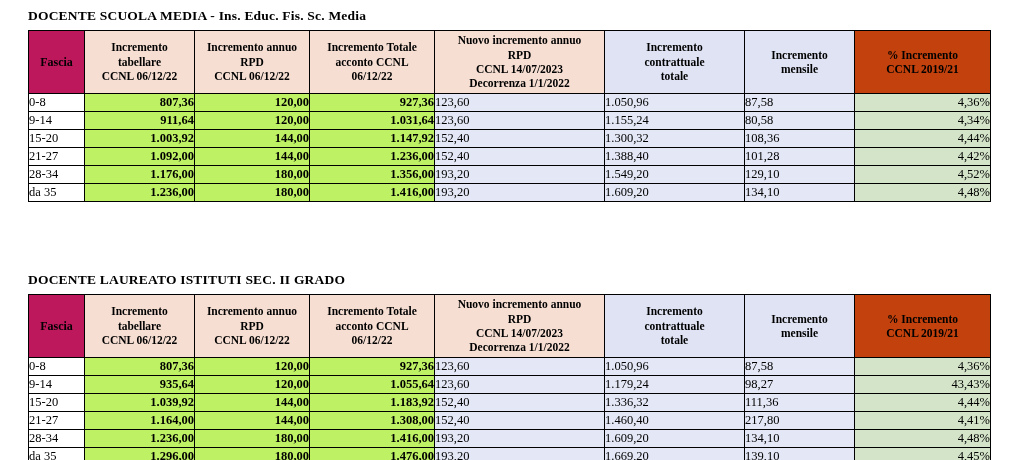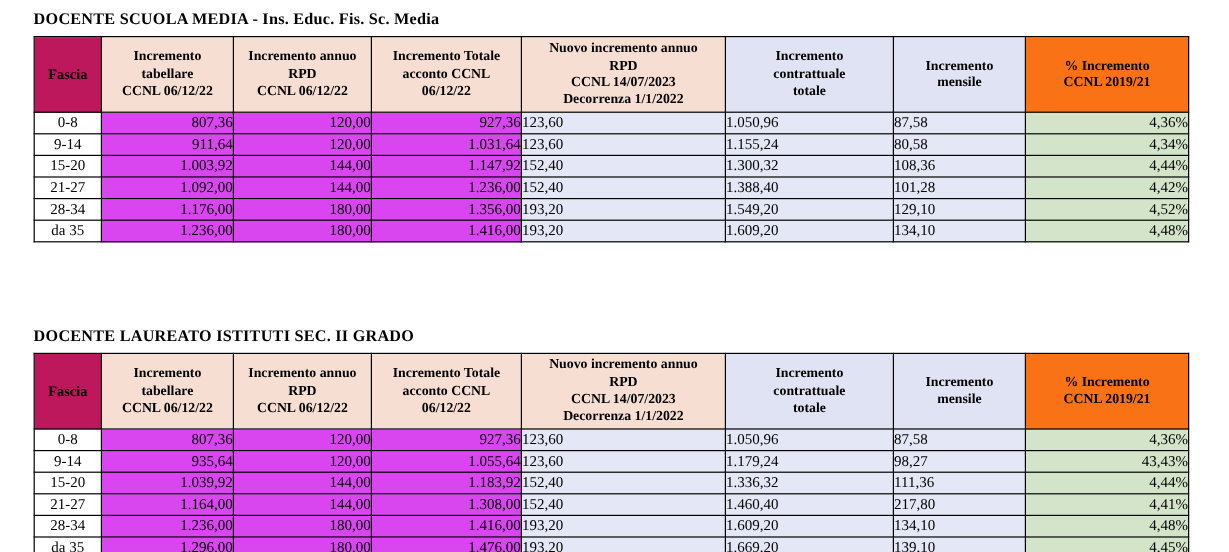--- a/index.html
+++ b/index.html
@@ -54,31 +54,31 @@
     font-weight: bold;
     text-align: center;
     font-size: 11.5px;
     line-height: 1.25;
     padding: 5px 3px;
     height: 62px;
   }
   th.h-fascia   { background: #be185d; font-size: 12px; }
   th.h-peach    { background: #f6ded2; }
   th.h-blue     { background: #dfe3f3; }
-  th.h-green    { background: #f97316; }
+  th.h-green    { background: #c2410c; }
 
   
   tbody td {
     height: 17px;
     line-height: 17px;
     font-size: 12.5px;
     padding: 0 4px;
   }
-  td.c-fascia { text-align: center; background: #ffffff; }
-  td.c-peach  { text-align: right; background: #d946ef; }
+  td.c-fascia { text-align: left; background: #ffffff; }
+  td.c-peach  { text-align: right; background: #bef264; font-weight: bold; }
   td.c-blue   { text-align: left; background: #e4e7f5; }
   td.c-green  { text-align: right; background: #d4e4c9; }
 
   
   col.w-fascia { width: 56px; }
   col.w-c1     { width: 110px; }
   col.w-c2     { width: 115px; }
   col.w-c3     { width: 125px; }
   col.w-c4     { width: 170px; }
   col.w-c5     { width: 140px; }

